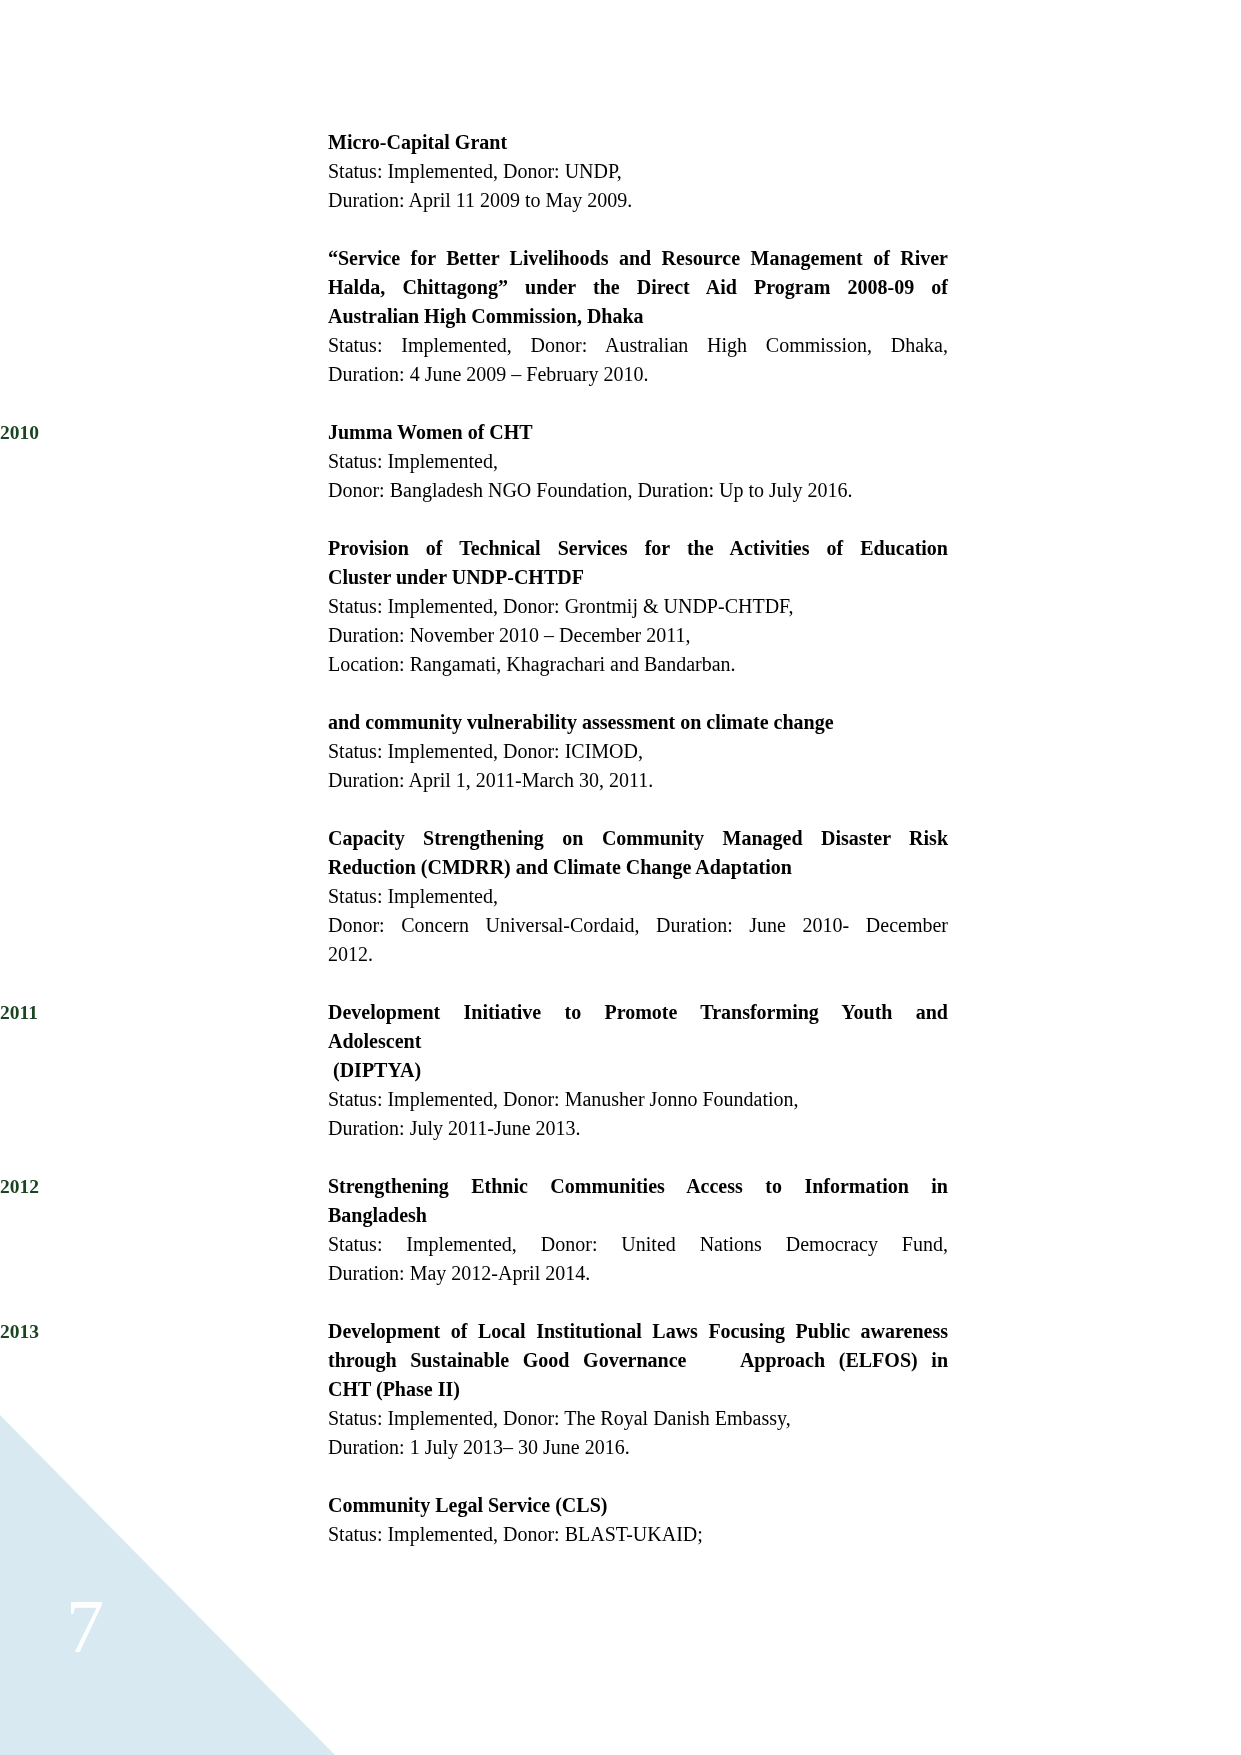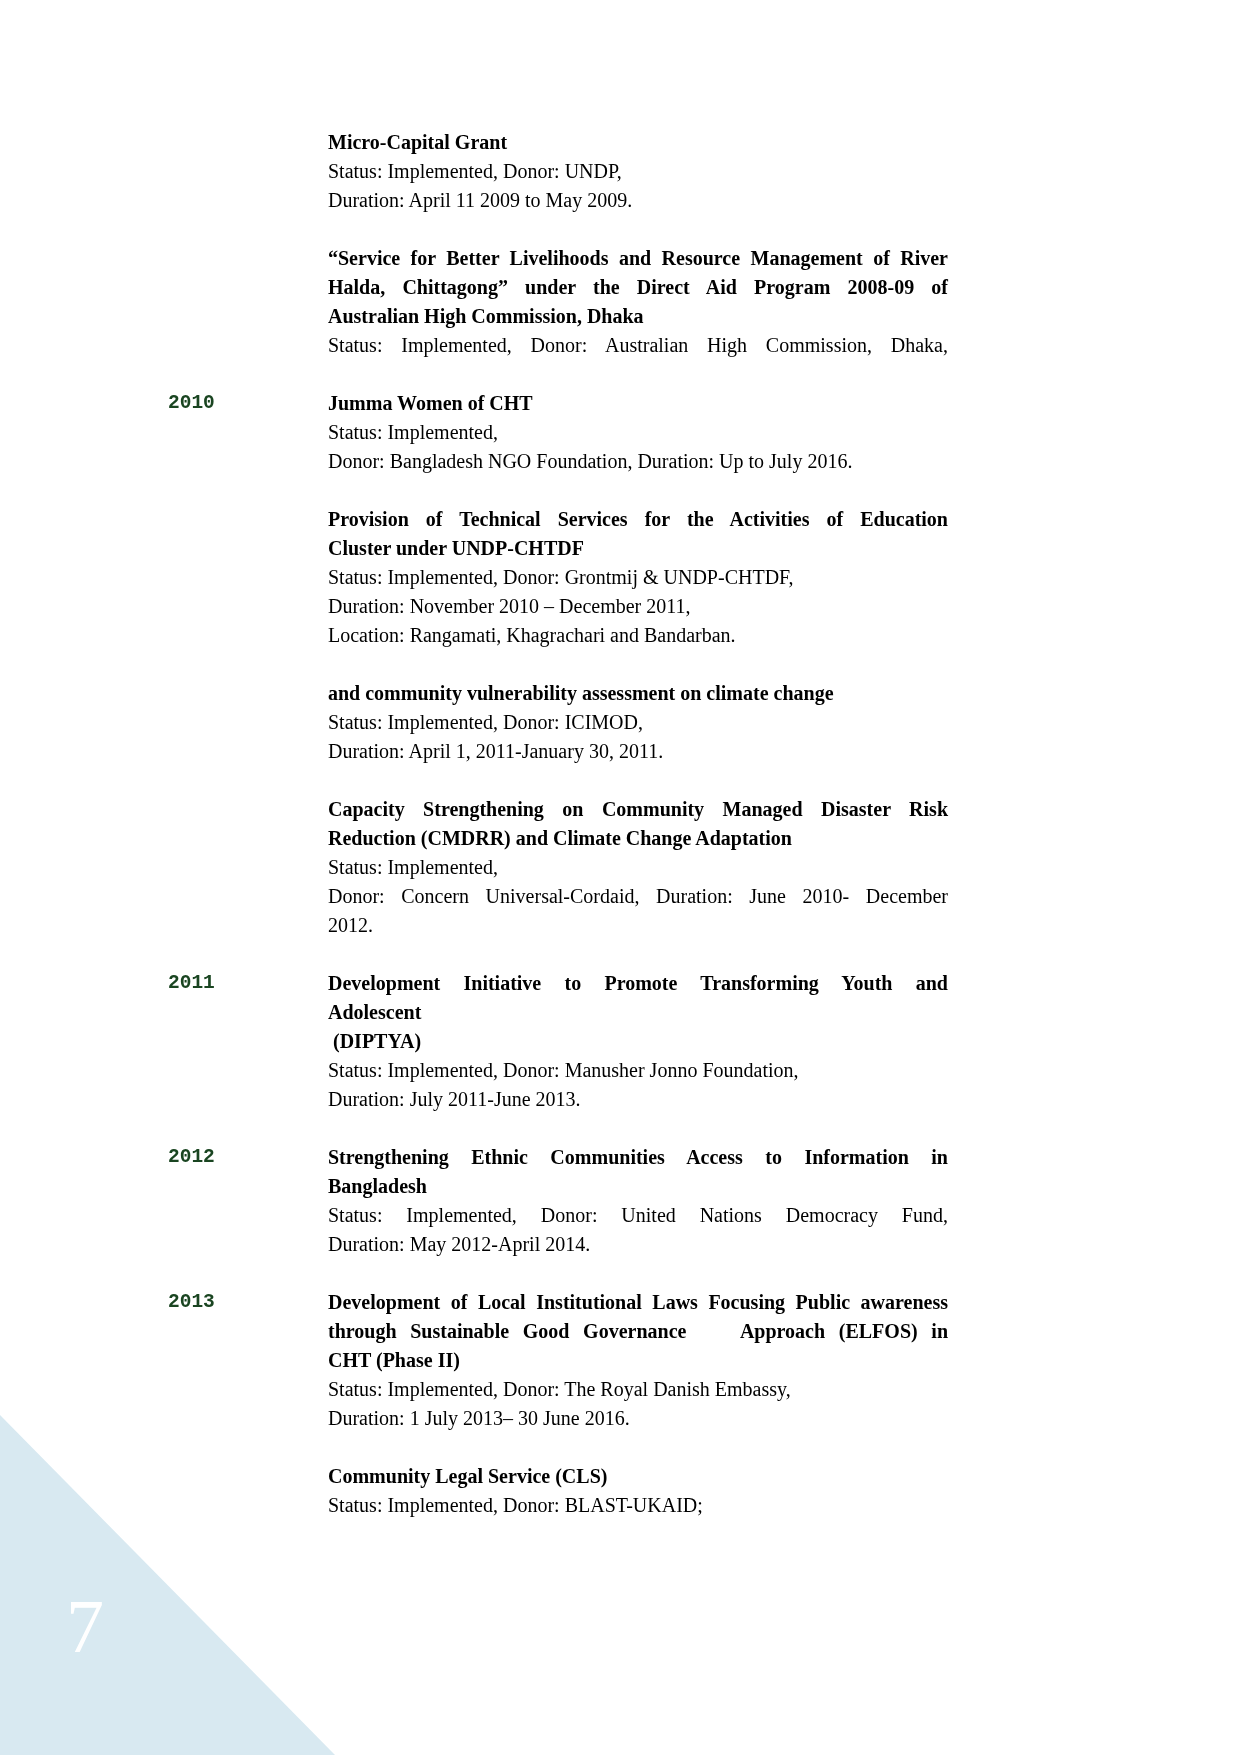--- a/index.html
+++ b/index.html
@@ -22,22 +22,20 @@
     left: 0;
     width: 1241px;
   }
   .row {
     display: flex;
     margin-bottom: 29px;
   }
   .year-cell {
     flex: 0 0 328px;
     box-sizing: border-box;
-    padding-left: 168px;
-    font-family: Liberation Mono, monospace;
   }
   .year-label {
     font-weight: bold;
     font-size: 19.5px;
     line-height: 29px;
     color: var(--year_green, #1a4521);
   }
   .content-cell {
     width: 620px;
   }
@@ -89,20 +87,21 @@
 
   <section class="row">
     <div class="year-cell">
       <span class="year-label"></span>
     </div>
     <div class="content-cell">
           <div class="line title just">“Service for Better Livelihoods and Resource Management of River</div>
           <div class="line title just">Halda, Chittagong” under the Direct Aid Program 2008-09 of</div>
           <div class="line title">Australian High Commission, Dhaka</div>
           <div class="line detail just">Status: Implemented, Donor: Australian High Commission, Dhaka,</div>
+          <div class="line detail">Duration: 4 June 2009 – February 2010.</div>
         </div>
   </section>
 
   <section class="row">
     <div class="year-cell">
       <span class="year-label">2010</span>
     </div>
     <div class="content-cell">
           <div class="line title">Jumma Women of CHT</div>
           <div class="line detail">Status: Implemented,</div>
@@ -123,21 +122,21 @@
         </div>
   </section>
 
   <section class="row">
     <div class="year-cell">
       <span class="year-label"></span>
     </div>
     <div class="content-cell">
           <div class="line title">and community vulnerability assessment on climate change</div>
           <div class="line detail">Status: Implemented, Donor: ICIMOD,</div>
-          <div class="line detail">Duration: April 1, 2011-January 30, 2011.</div>
+          <div class="line detail">Duration: April 1, 2011-March 30, 2011.</div>
         </div>
   </section>
 
   <section class="row">
     <div class="year-cell">
       <span class="year-label"></span>
     </div>
     <div class="content-cell">
           <div class="line title just">Capacity Strengthening on Community Managed Disaster Risk</div>
           <div class="line title">Reduction (CMDRR) and Climate Change Adaptation</div>

